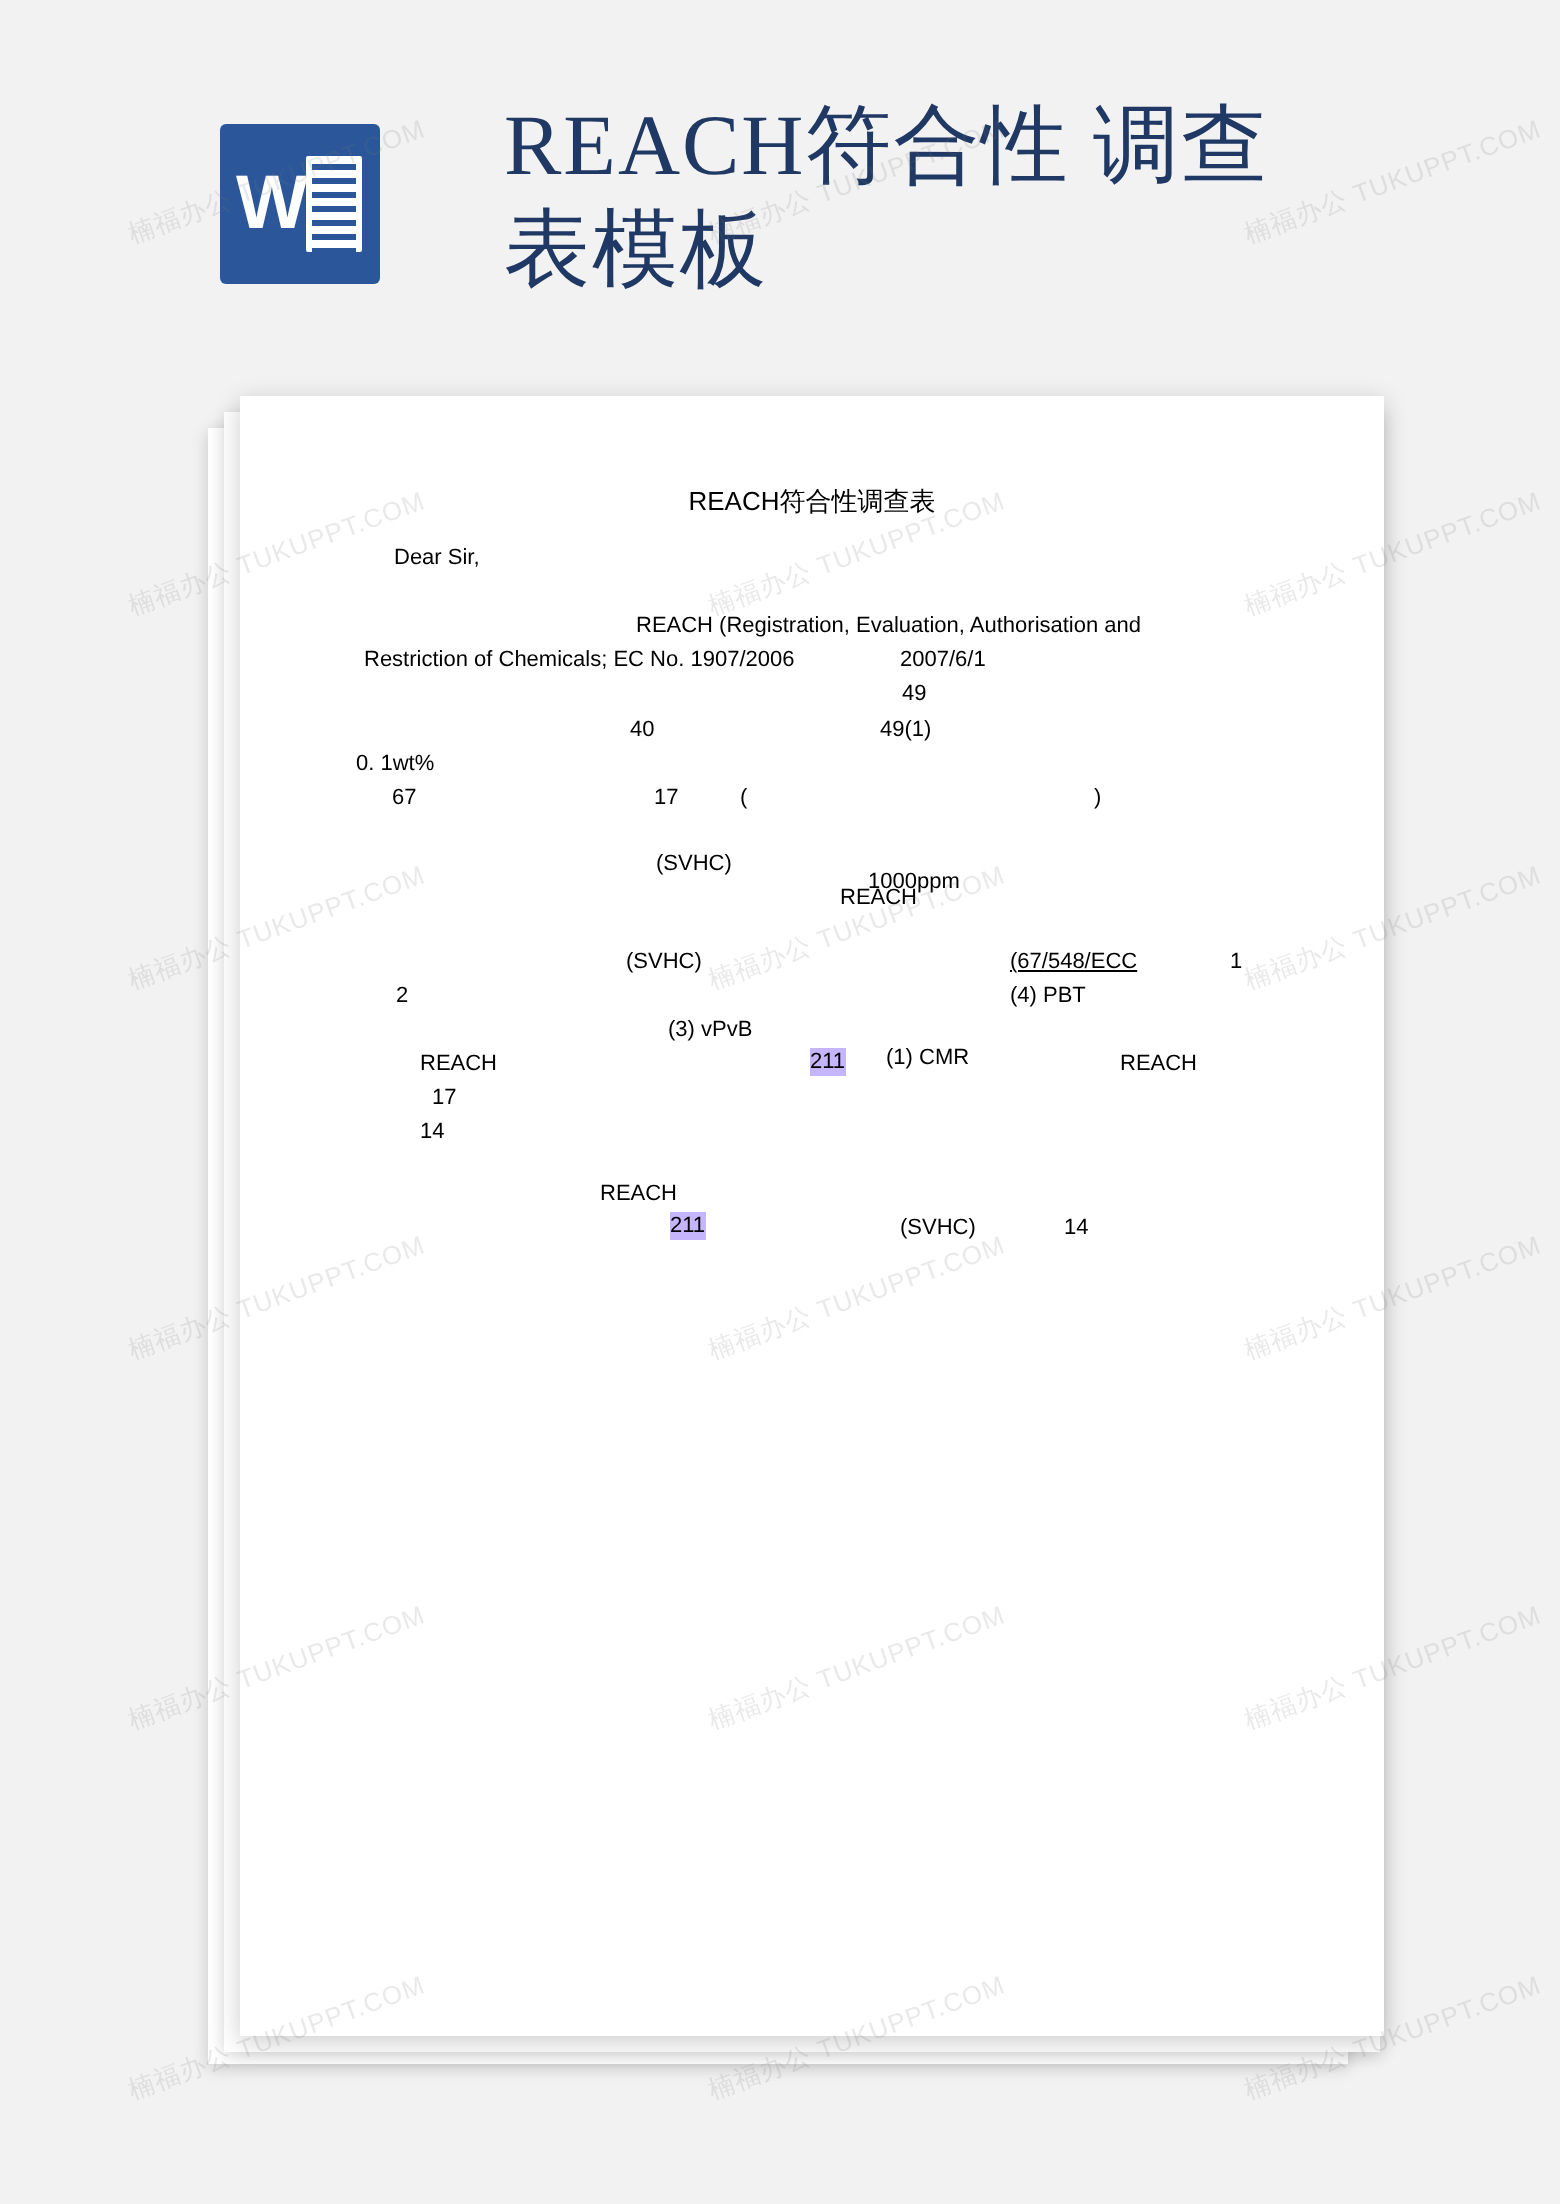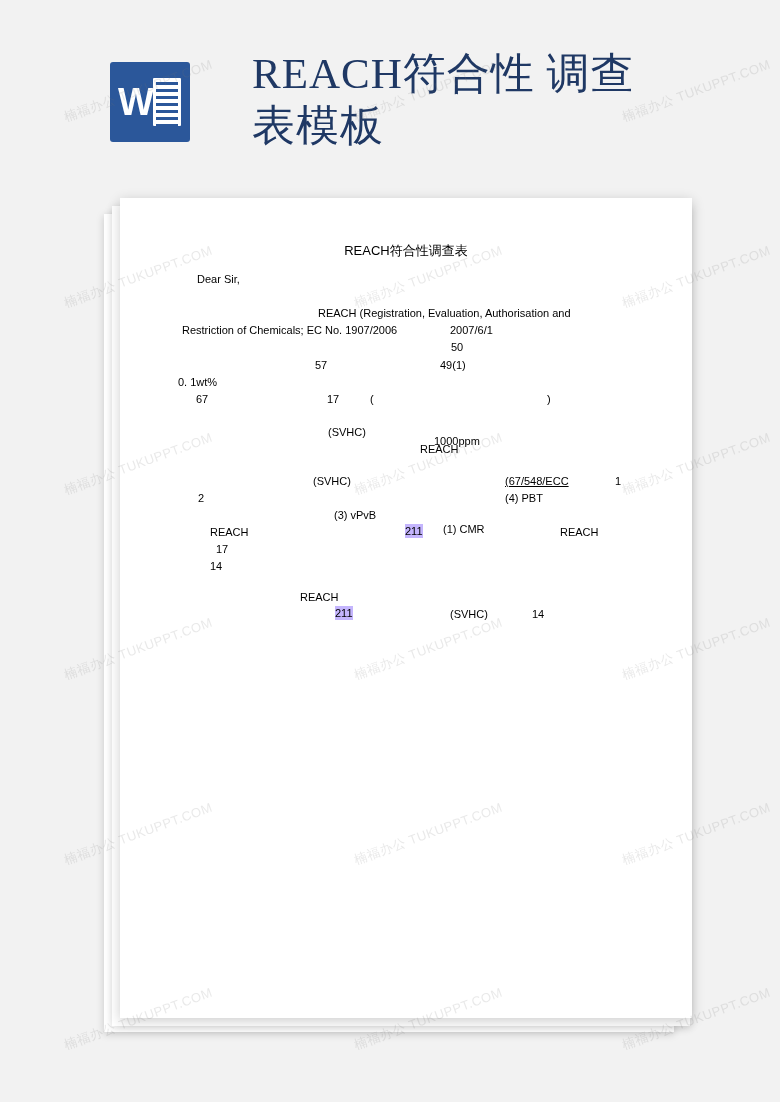--- a/index.html
+++ b/index.html
@@ -171,22 +171,22 @@
   <div class="sheet sheet-back2"></div>
   <div class="sheet sheet-back1"></div>
   <div class="sheet sheet-front">
     <div class="doc-body">
       <div class="doc-title">REACH符合性调查表</div>
       <div id="doc-lines">
           <div class="ln" style="left: 65px; top: 74px; padding-left: 12px;">Dear Sir,</div>
           <div class="ln" style="left: 198px; top: 108px;">REACH (Registration, Evaluation, Authorisation and</div>
           <div class="ln" style="left: 62px; top: 125px;">Restriction of Chemicals; EC No. 1907/2006</div>
           <div class="ln" style="left: 330px; top: 125px;">2007/6/1</div>
-          <div class="ln" style="left: 331px; top: 142px;">50</div>
-          <div class="ln" style="left: 195px; top: 160px;">57</div>
+          <div class="ln" style="left: 331px; top: 142px;">49</div>
+          <div class="ln" style="left: 195px; top: 160px;">40</div>
           <div class="ln" style="left: 320px; top: 160px;">49(1)</div>
           <div class="ln" style="left: 58px; top: 177px;">0. 1wt%</div>
           <div class="ln" style="left: 76px; top: 194px;">67</div>
           <div class="ln" style="left: 207px; top: 194px;">17</div>
           <div class="ln" style="left: 250px; top: 194px;">(</div>
           <div class="ln" style="left: 427px; top: 194px;">)</div>
           <div class="ln" style="left: 208px; top: 227px;">(SVHC)</div>
           <div class="ln" style="left: 314px; top: 236px; text-align: center;">1000ppm</div>
           <div class="ln" style="left: 300px; top: 244px;">REACH</div>
           <div class="ln" style="left: 193px; top: 276px;">(SVHC)</div>

